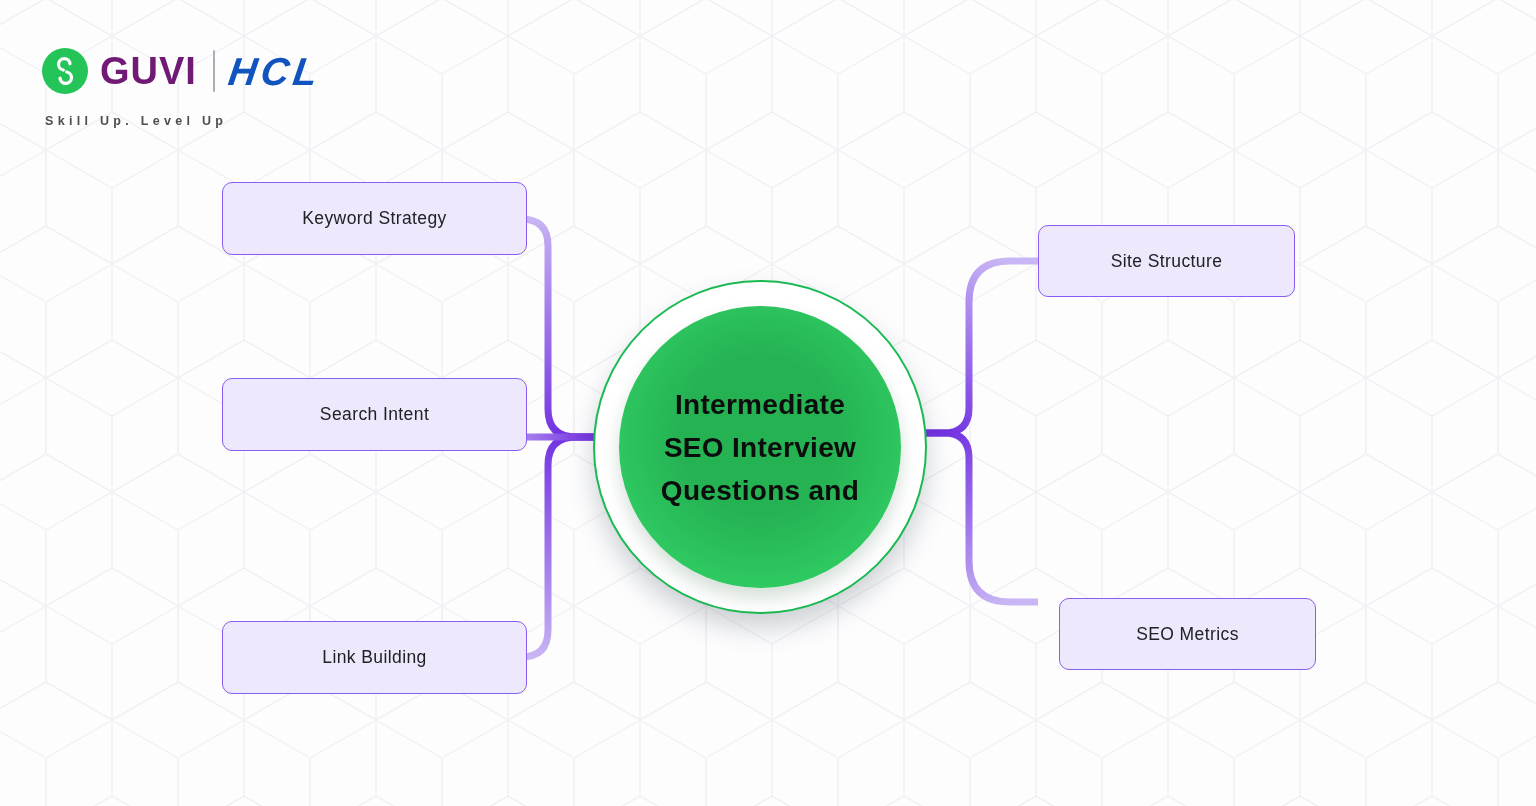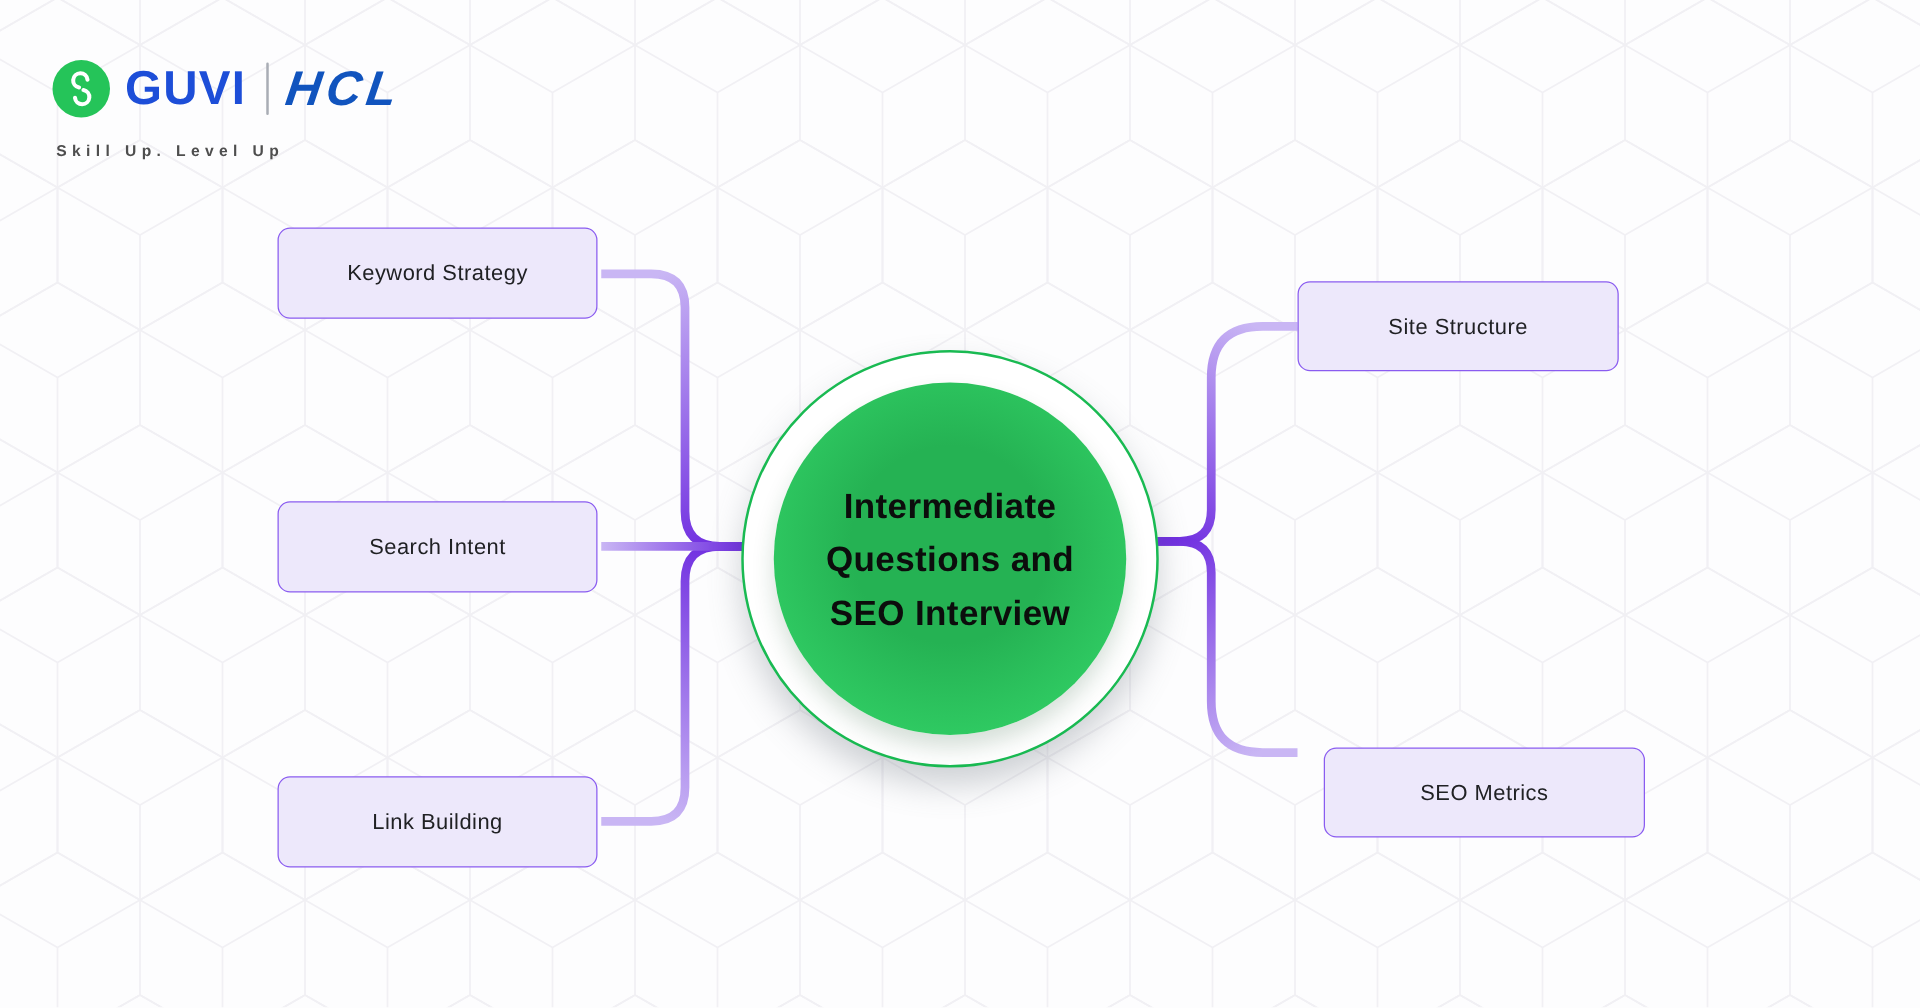--- a/index.html
+++ b/index.html
@@ -20,21 +20,21 @@
   .brand { position:absolute; left:42px; top:48px; z-index:5; }
   .brand-row { display:flex; align-items:center; }
   .guvi-mark {
     width:46px; height:46px; border-radius:50%;
     background: var(--guvi-green, #25c459);
     display:flex; align-items:center; justify-content:center;
     flex:0 0 auto;
   }
   .guvi-word {
     font-size:38px; font-weight:700; letter-spacing:1px;
-    color:#1d4ed8; margin-left:12px;
+    color:#701a75; margin-left:12px;
   }
   .brand-divider {
     width:2px; height:42px; background:#a9adb5;
     margin:0 14px 0 16px; border-radius:1px;
   }
   .hcl-word {
     font-size:39px; font-weight:900; font-style:italic;
     letter-spacing:4px; color: var(--hcl-blue, #1154be);
     transform: skewX(-8deg); line-height:1;
   }
@@ -50,24 +50,24 @@
   
   .node {
     position:absolute;
     background: var(--node-fill, #ede8fb);
     border:1.6px solid var(--node-border, #8a5cf0);
     border-radius:10px;
     display:flex; align-items:center; justify-content:center;
     font-size:17.5px; letter-spacing:0.4px; color:#202124;
     z-index:2;
   }
-  .node-left  { left:222px; width:256px; height:73px; }
+  .node-left  { left:222px; width:305px; height:73px; }
   .node-right { left:1038px; width:257px; height:72px; }
   #node-keyword { top:182px; }
-  #node-search  { top:401px;justify-content:center; }
+  #node-search  { top:378px;justify-content:center; }
   #node-link    { top:621px; }
   #node-site    { top:225px; }
   #node-metrics { top:598px;margin-left:21px; }
 
   
   .center-outer {
     position:absolute; left:593px; top:280px;
     width:334px; height:334px; border-radius:50%;
     background:#ffffff;
     border:2px solid var(--green-border, #19ba52);
@@ -180,19 +180,19 @@
     <span>Site Structure</span>
   </div>
   <div class="node node-right" id="node-metrics">
     <span>SEO Metrics</span>
   </div>
 
   <div class="center-outer">
     <div class="center-inner">
       <div class="center-title">
         <span>Intermediate</span>
+        <span>SEO Interview</span>
         <span>Questions and</span>
-        <span>SEO Interview</span>
       </div>
     </div>
   </div>
 
 </div>
 
 </body></html>

